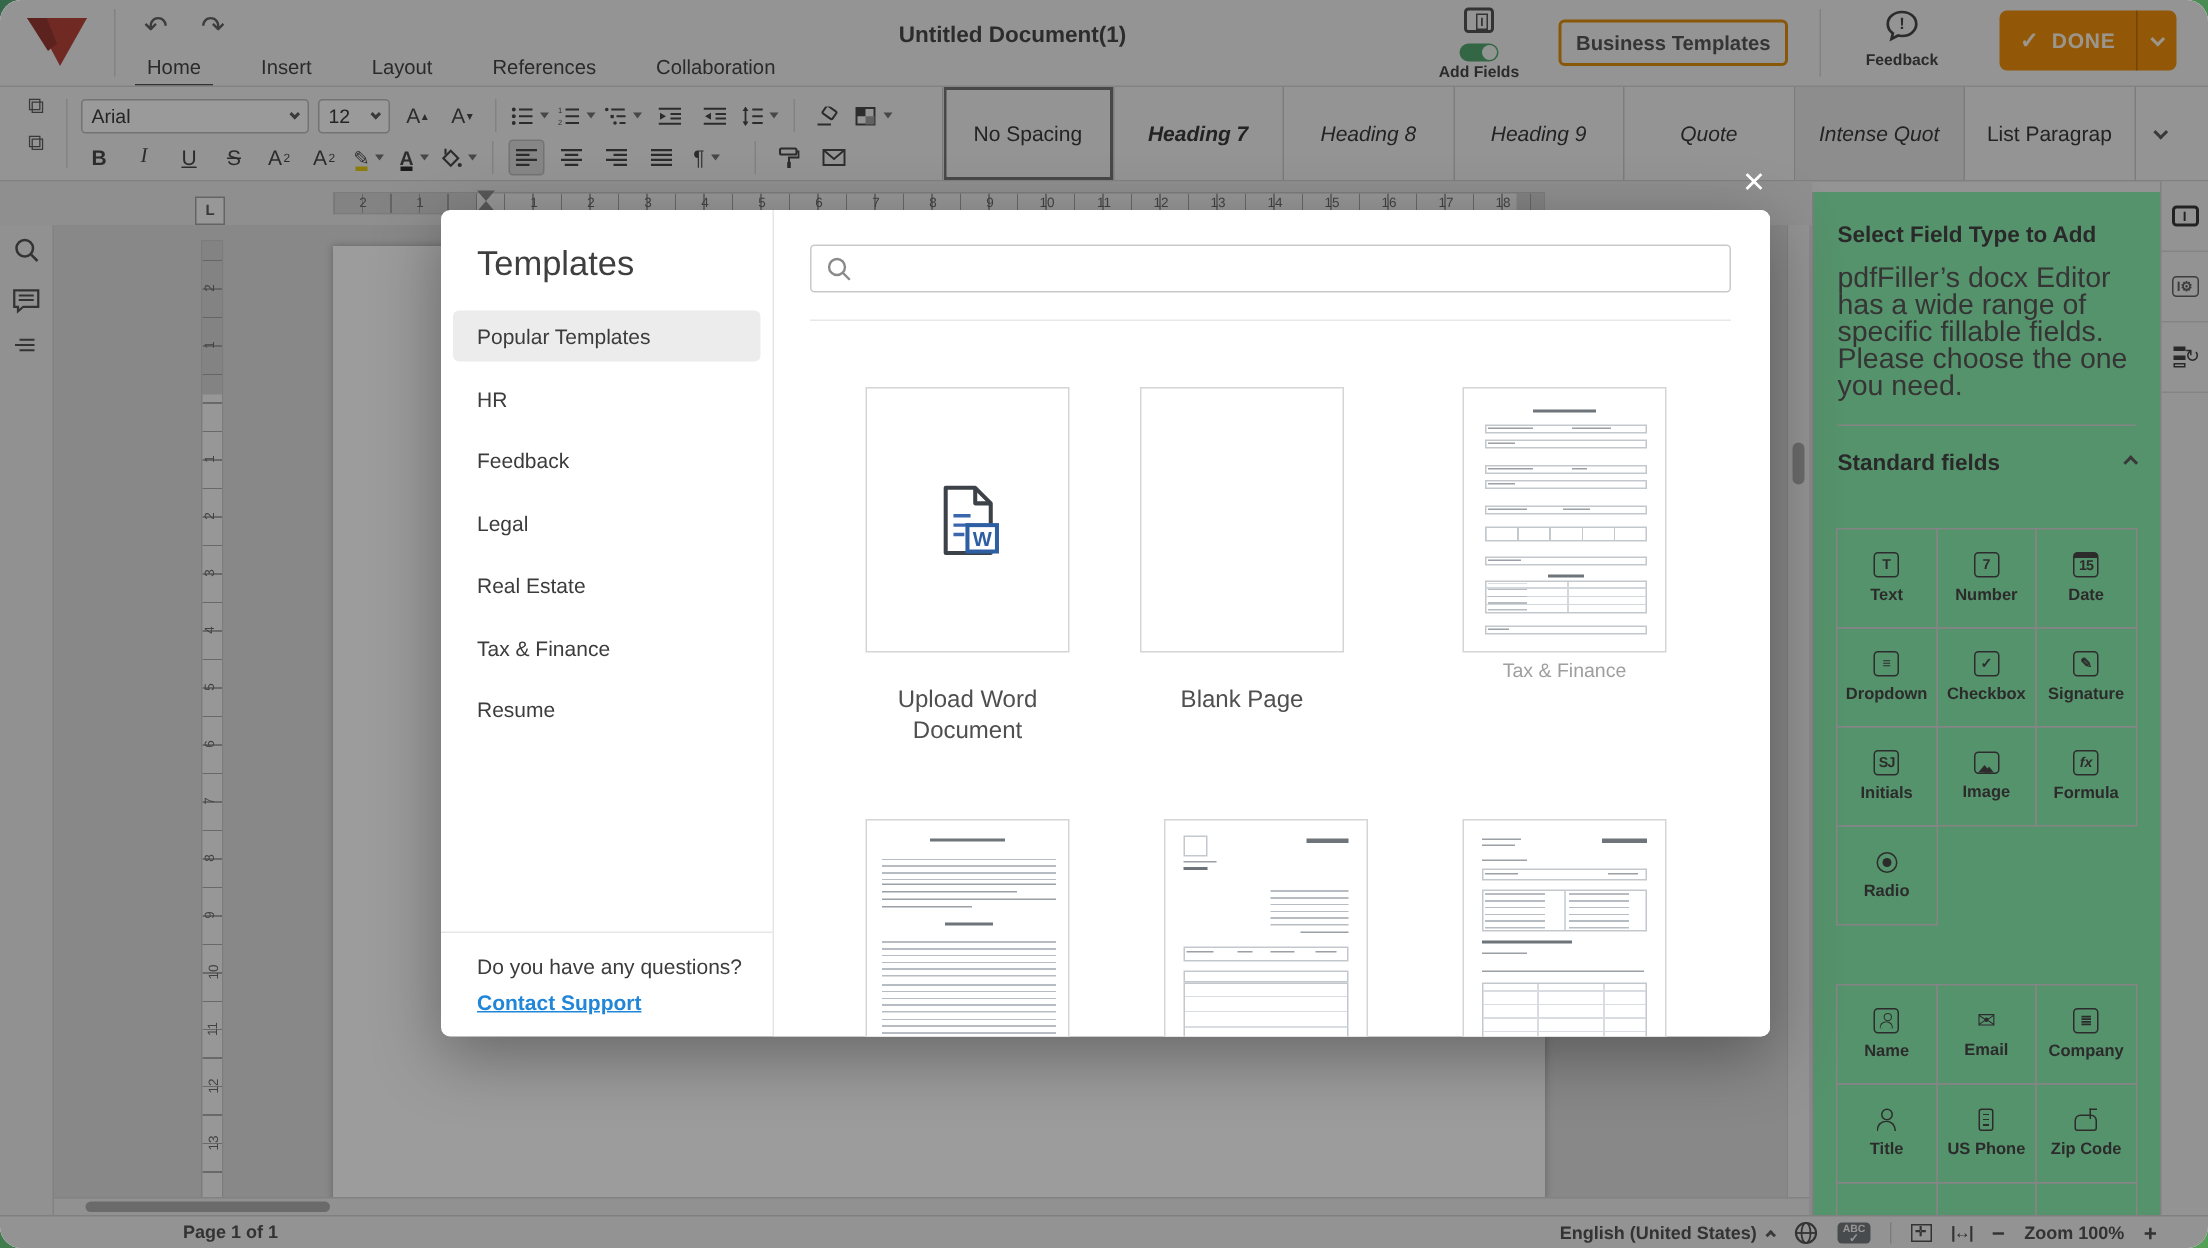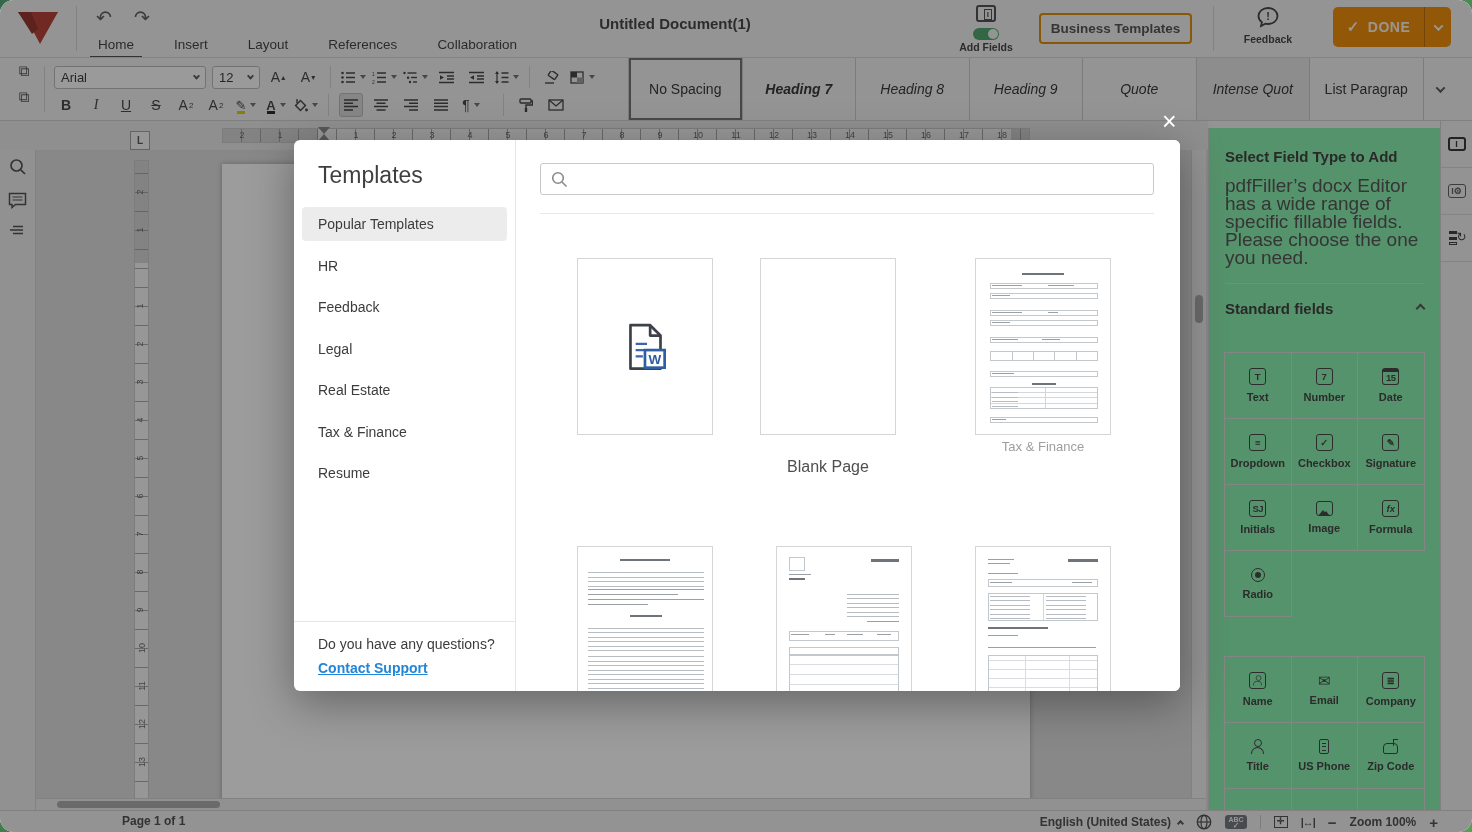--- a/index.html
+++ b/index.html
@@ -587,20 +587,21 @@
       <div class="card" style="left:61px; top:118px;">
         <div class="thumb">
           <svg width="58" height="58" viewBox="0 0 56 56" style="position:absolute; left:39px; top:60px;">
             <path d="M13 6 h19 l10 10 v32 h-29 Z" fill="#fff" stroke="#3d4248" stroke-width="2.6" stroke-linejoin="round"></path>
             <path d="M32 6 v10 h10" fill="none" stroke="#3d4248" stroke-width="2.6" stroke-linejoin="round"></path>
             <path d="M18 24 h11 M18 30 h11 M18 36 h7" stroke="#3a66ad" stroke-width="2.2"></path>
             <rect x="27" y="30" width="19" height="17" fill="#fff" stroke="#2e5fa3" stroke-width="2.6"></rect>
             <text x="36.5" y="43.5" font-size="13" font-weight="bold" fill="#2e5fa3" text-anchor="middle" font-family="Liberation Sans, sans-serif">W</text>
           </svg>
         </div>
+        <div class="card-label">Upload Word Document</div>
       </div>
 
       <div class="card" style="left:244px; top:118px;text-align:center;">
         <div class="thumb"></div>
         <div class="card-label">Blank Page</div>
       </div>
 
       <div class="card" style="left:459px; top:118px;">
         <div class="thumb">
           <div class="tl" style="left:46px; top:14px; width:42px; height:2px; background:#6e747a;"></div>

